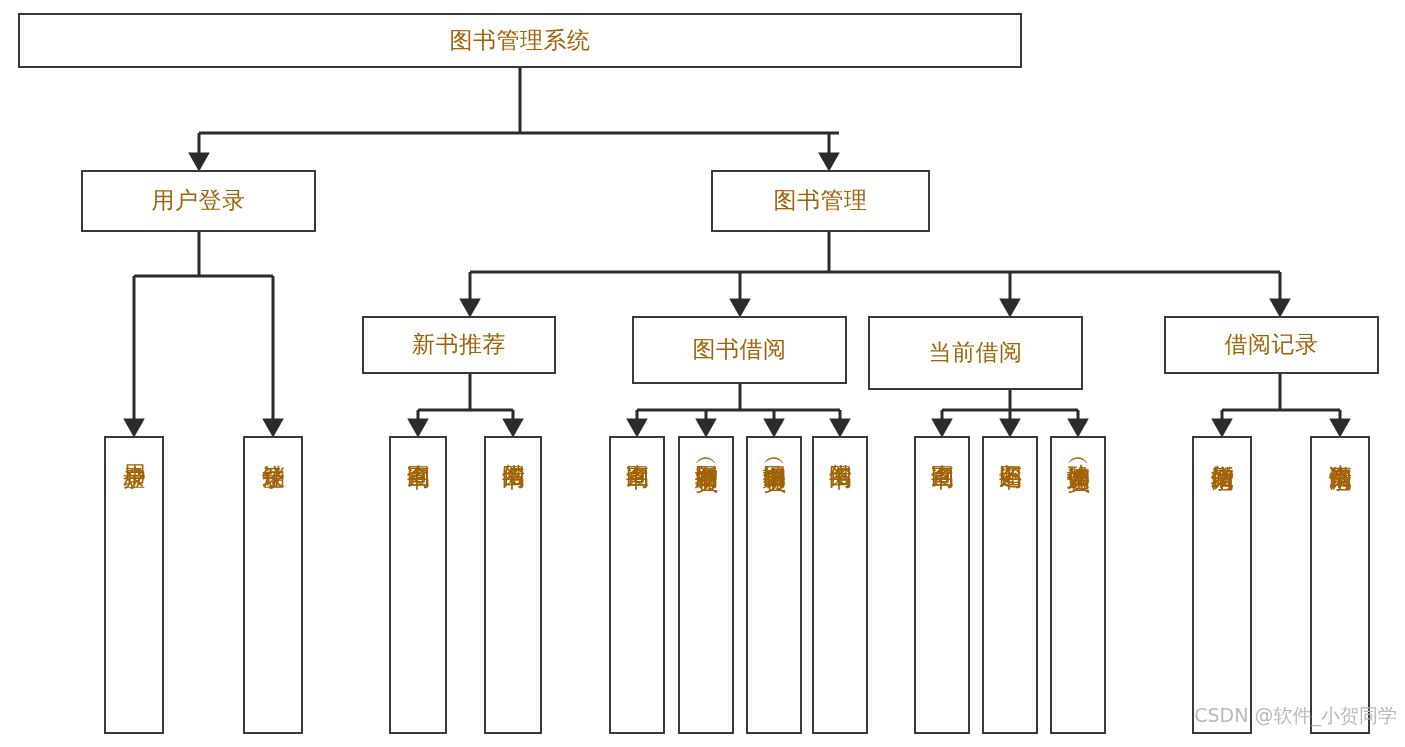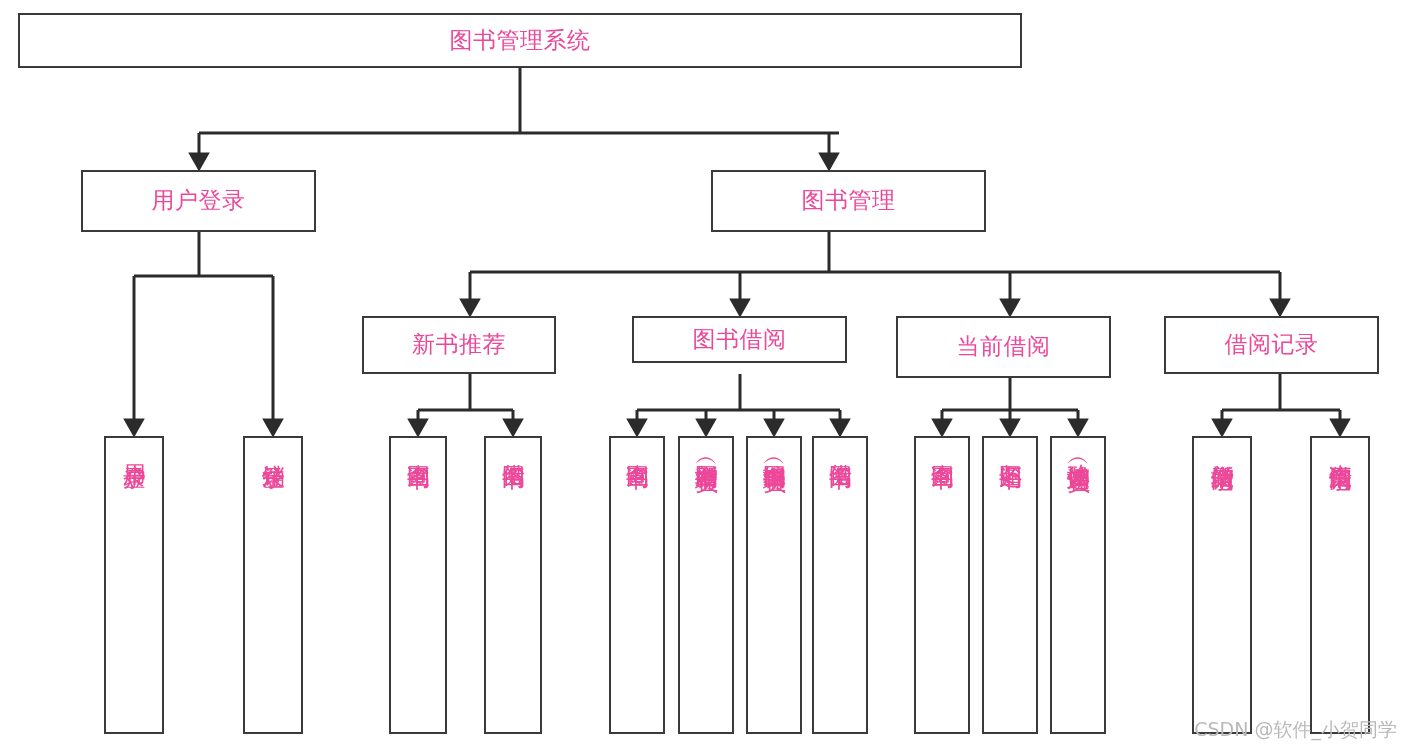--- a/index.html
+++ b/index.html
@@ -26,21 +26,21 @@
     pointer-events: none;
   }
   .node {
     position: absolute;
     box-sizing: border-box;
     border: 2.5px solid #3a3a3a;
     background: #ffffff;
     display: flex;
     align-items: center;
     justify-content: center;
-    color: #ec4899;
+    color: #a16207;
   }
   .node .label {
     display: block;
     text-align: center;
     line-height: 1.18;
     white-space: nowrap;
   }
   .node.horiz .label {
     font-size: 23px;
     letter-spacing: 0.5px;
@@ -57,21 +57,21 @@
     writing-mode: vertical-rl;
     text-orientation: upright;
     font-size: 23px;
     line-height: 1.12;
     letter-spacing: 1px;
     white-space: nowrap;
   }
   .watermark {
     position: absolute;
     right: 8px;
-    bottom: 4px;
+    bottom: 18px;
     font-size: 19px;
     color: #b9b9b9;
     white-space: nowrap;
     user-select: none;
   }
 </style>
 </head>
 <body>
 
 <div id="canvas">
@@ -126,31 +126,31 @@
     </g>
   </svg>
 
   <div class="node root horiz" style="left:18px; top:13px; width:1004px; height:55px;">
     <span class="label">图书管理系统</span>
   </div>
 
   <div class="node horiz" style="left:81px; top:170px; width:235px; height:62px;">
     <span class="label">用户登录</span>
   </div>
-  <div class="node horiz" style="left:711px; top:170px; width:275px; height:62px;">
+  <div class="node horiz" style="left:711px; top:170px; width:219px; height:62px;">
     <span class="label">图书管理</span>
   </div>
 
   <div class="node horiz" style="left:362px; top:316px; width:194px; height:58px;">
     <span class="label">新书推荐</span>
   </div>
-  <div class="node horiz" style="left:632px; top:316px; width:215px; height:47px;">
+  <div class="node horiz" style="left:632px; top:316px; width:215px; height:68px;">
     <span class="label">图书借阅</span>
   </div>
-  <div class="node horiz" style="left:896px; top:316px; width:215px; height:62px;">
+  <div class="node horiz" style="left:868px; top:316px; width:215px; height:74px;">
     <span class="label">当前借阅</span>
   </div>
   <div class="node horiz" style="left:1164px; top:316px; width:215px; height:58px;">
     <span class="label">借阅记录</span>
   </div>
 
   <div class="node vert" style="left:104px; top:436px; width:60px; height:298px;">
     <span class="label">用户登录</span>
   </div>
   <div class="node vert" style="left:243px; top:436px; width:60px; height:298px;">

